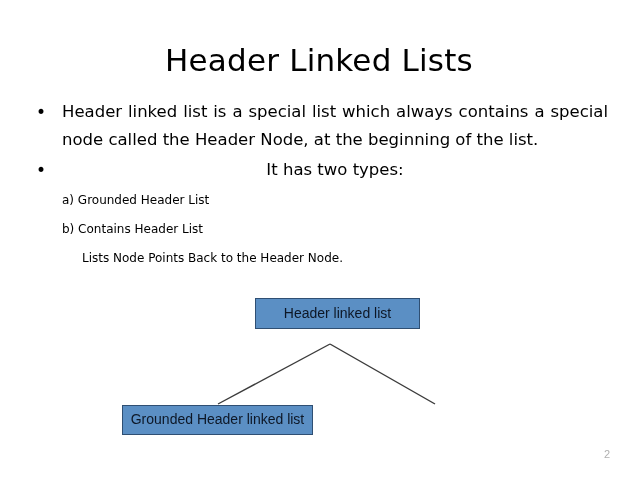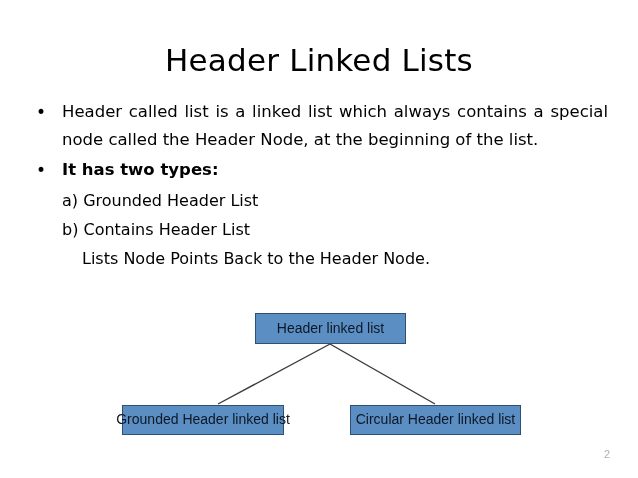--- a/index.html
+++ b/index.html
@@ -58,26 +58,25 @@
     font-size: 16.5px;
     line-height: 28px;
     color: #000000;
     text-align: justify;
     text-justify: inter-word;
   }
   .bullet-text.justify-all {
     text-align-last: left;
   }
   .bullet-text.nowrapline {
-    text-align: left;
-    font-weight: bold;
+    text-align: center;
   }
 
   .sub-line {
-    font-size: 16px;
+    font-size: 12px;
     line-height: 29px;
     color: #000000;
     padding-left: 32px;
     white-space: nowrap;
   }
   .sub-line.indent2 {
     padding-left: 52px;
   }
 
   
@@ -102,22 +101,22 @@
     border: 1px solid #2f4f73;
     display: flex;
     align-items: center;
     justify-content: center;
     font-size: 14px;
     line-height: 1.1;
     color: #0d1726;
     white-space: nowrap;
     font-family: "Liberation Sans", sans-serif;
   }
-  #box-root   { left: 255px; top: 313px; width: 151px; height: 31px; }
-  #box-left   { left: 122px; top: 405px; width: 162px; height: 30px; text-align: right; }
+  #box-root   { left: 255px; top: 298px; width: 165px; height: 31px; }
+  #box-left   { left: 122px; top: 405px; width: 191px; height: 30px; text-align: right; }
   #box-right  { left: 350px; top: 405px; width: 171px; height: 30px; }
 
   
   .page-number {
     position: absolute;
     right: 28px;
     bottom: 18px;
     font-size: 11px;
     color: #b0b0b0;
     font-family: "Liberation Sans", sans-serif;
@@ -127,21 +126,21 @@
 <body>
 
 <div id="slide">
 
   <div class="slide-title">Header Linked Lists</div>
 
   <div class="body-block">
 
     <div class="bullet-row">
       <span class="bullet-dot">•</span>
-      <span class="bullet-text justify-all">Header called list is a linked list which always contains a special node called the Header Node, at the beginning of the list.</span>
+      <span class="bullet-text justify-all">Header linked list is a special list which always contains a special node called the Header Node, at the beginning of the list.</span>
     </div>
 
     <div class="bullet-row">
       <span class="bullet-dot">•</span>
       <span class="bullet-text nowrapline">It has two types:</span>
     </div>
 
     <div class="sub-line">a) Grounded Header List</div>
 
 
@@ -155,17 +154,16 @@
     <svg width="638" height="478">
       <line x1="330" y1="344" x2="218" y2="404" stroke="#3b3b3b" stroke-width="1.4"></line>
       <line x1="330" y1="344" x2="435" y2="404" stroke="#3b3b3b" stroke-width="1.4"></line>
     </svg>
   </div>
 
   <div class="node-box" id="box-root">Header linked list</div>
 
   <div class="node-box" id="box-left">Grounded Header linked list</div>
 
-  <div class="node-box" id="box-right">Circular Header linked list</div>
 
   <div class="page-number">2</div>
 
 </div>
 
 </body></html>

